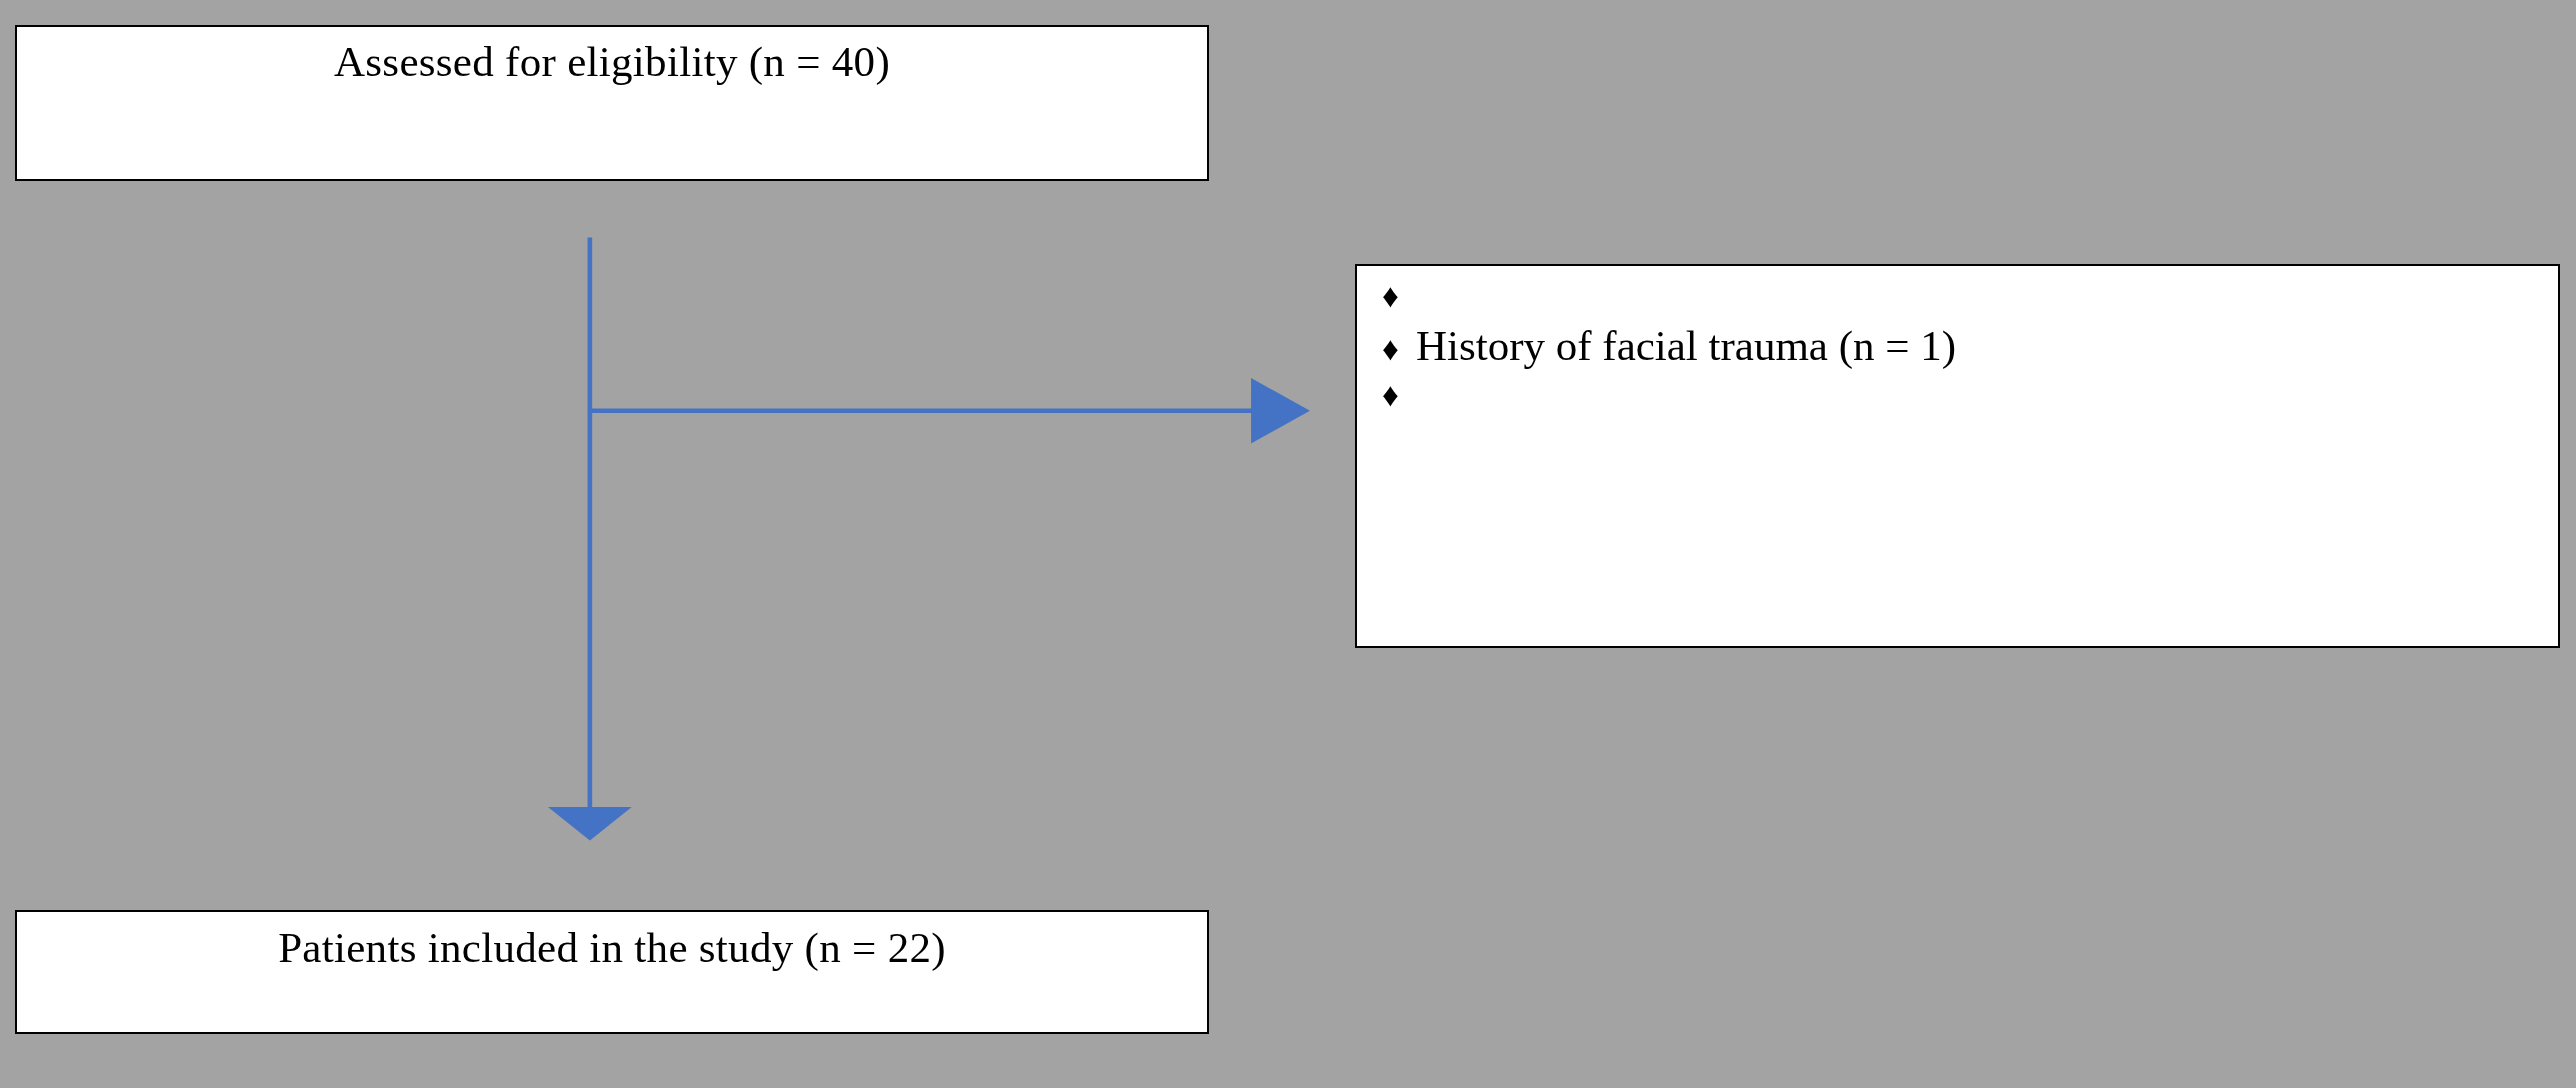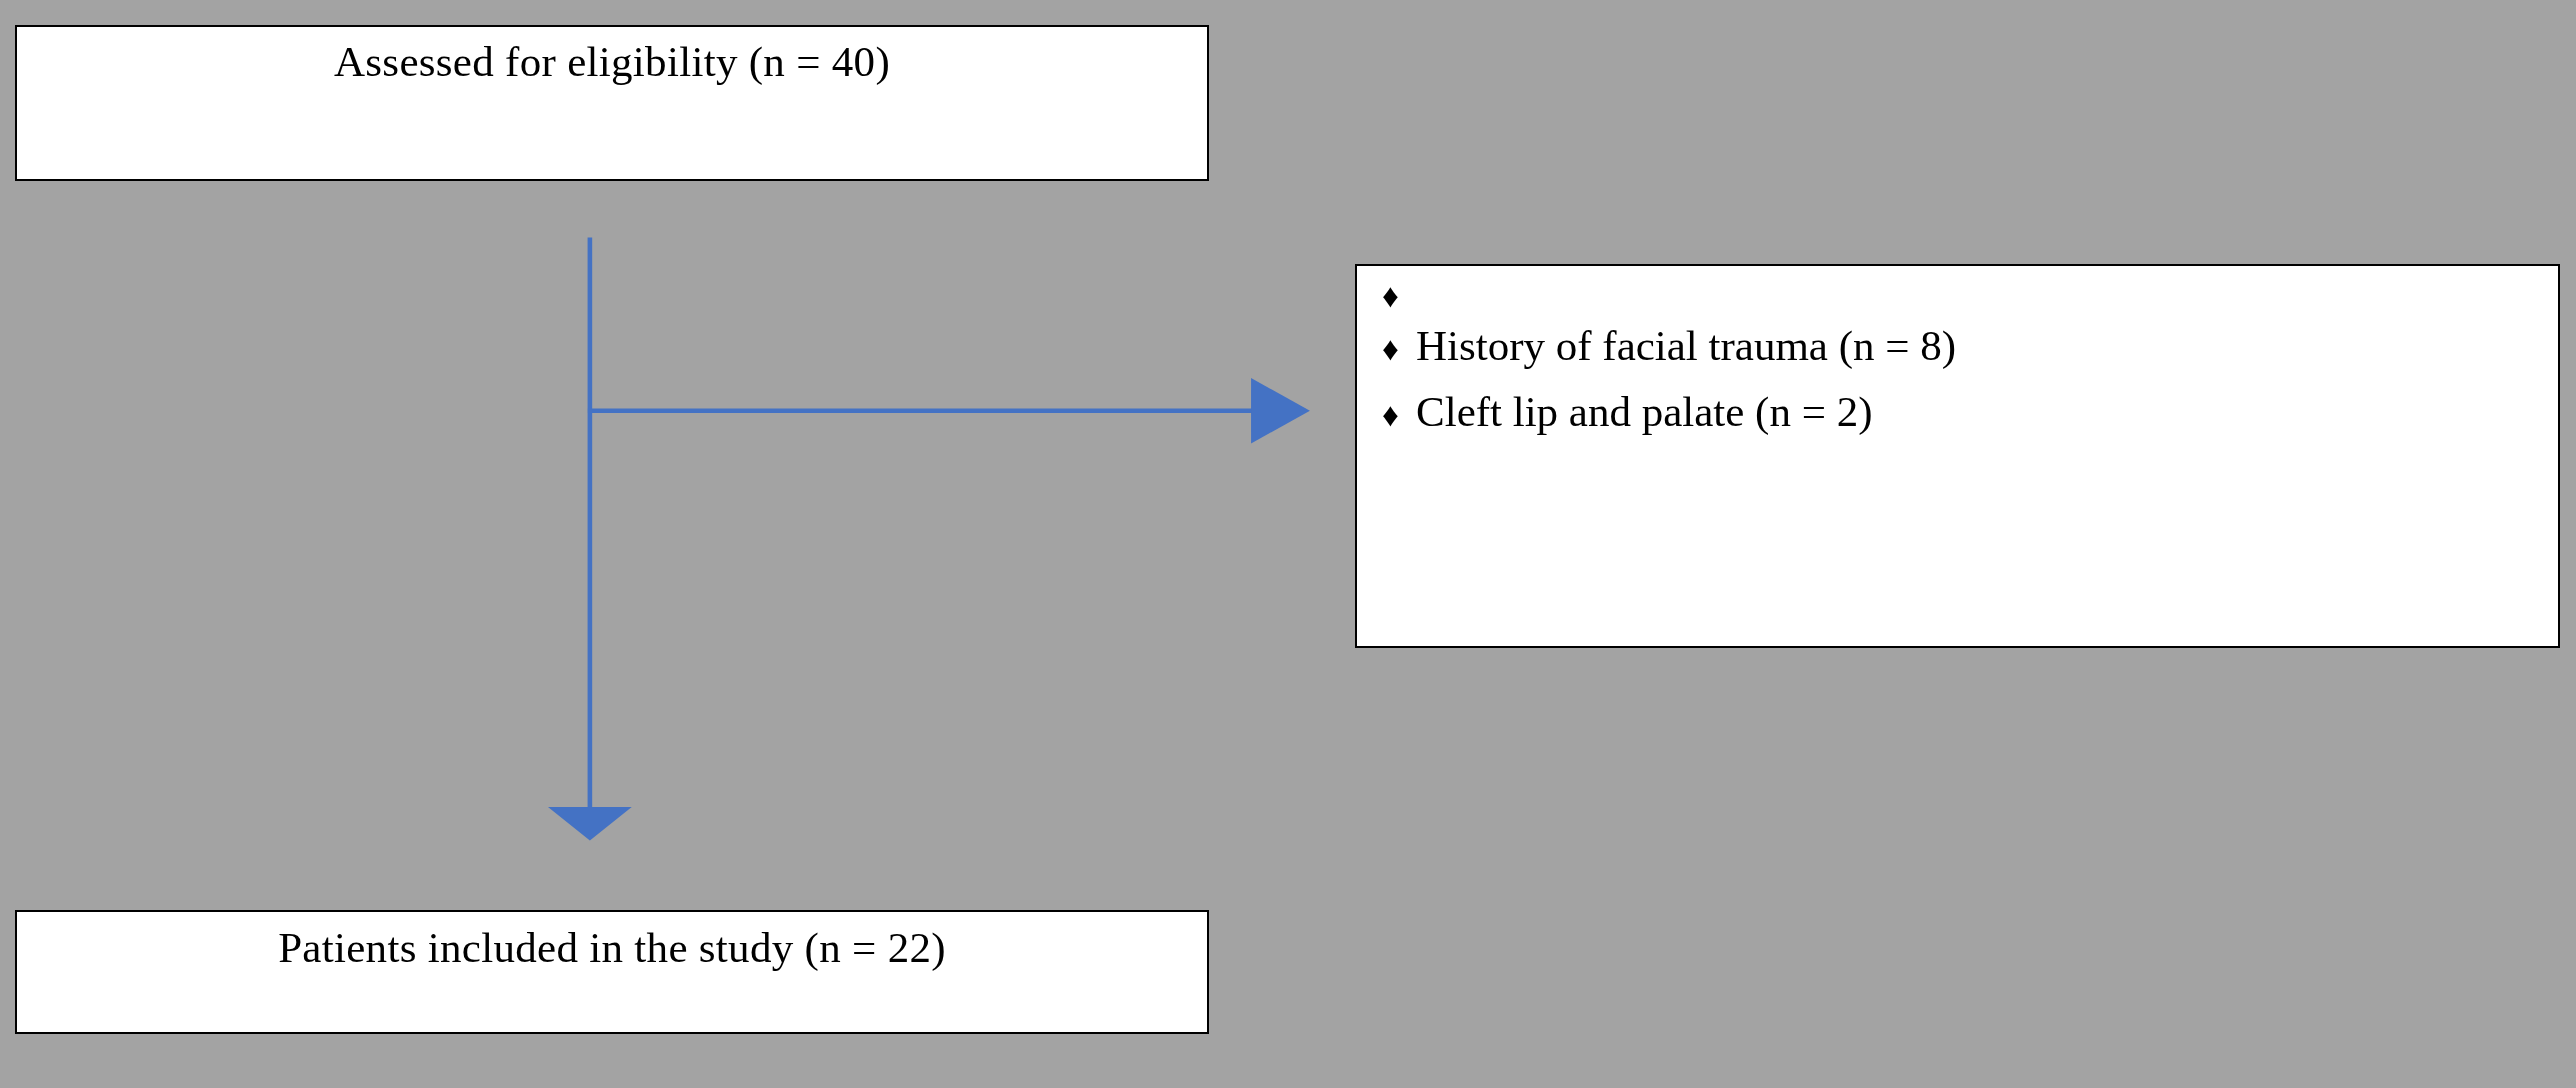--- a/index.html
+++ b/index.html
@@ -114,25 +114,24 @@
   </div>
 
   <div class="flow-box" id="box-excluded">
     <div class="excluded-inner">
       <ul class="bullet-list">
         <li class="bullet-item">
           <span class="bullet-glyph">♦</span>
         </li>
         <li class="bullet-item">
           <span class="bullet-glyph">♦</span>
-          <span class="bullet-text">History of facial trauma (n = 8)</span>
+          <span class="bullet-text">History of facial trauma (n = 1)</span>
         </li>
         <li class="bullet-item">
           <span class="bullet-glyph">♦</span>
-          <span class="bullet-text">Cleft lip and palate (n = 2)</span>
         </li>
       </ul>
     </div>
   </div>
 
   <div class="flow-box" id="box-included">
     <div class="box-text-center">Patients included in the study (n = 22)</div>
   </div>
 
   <svg id="connectors" viewBox="0 0 3939 1665" width="2576" height="1089">

